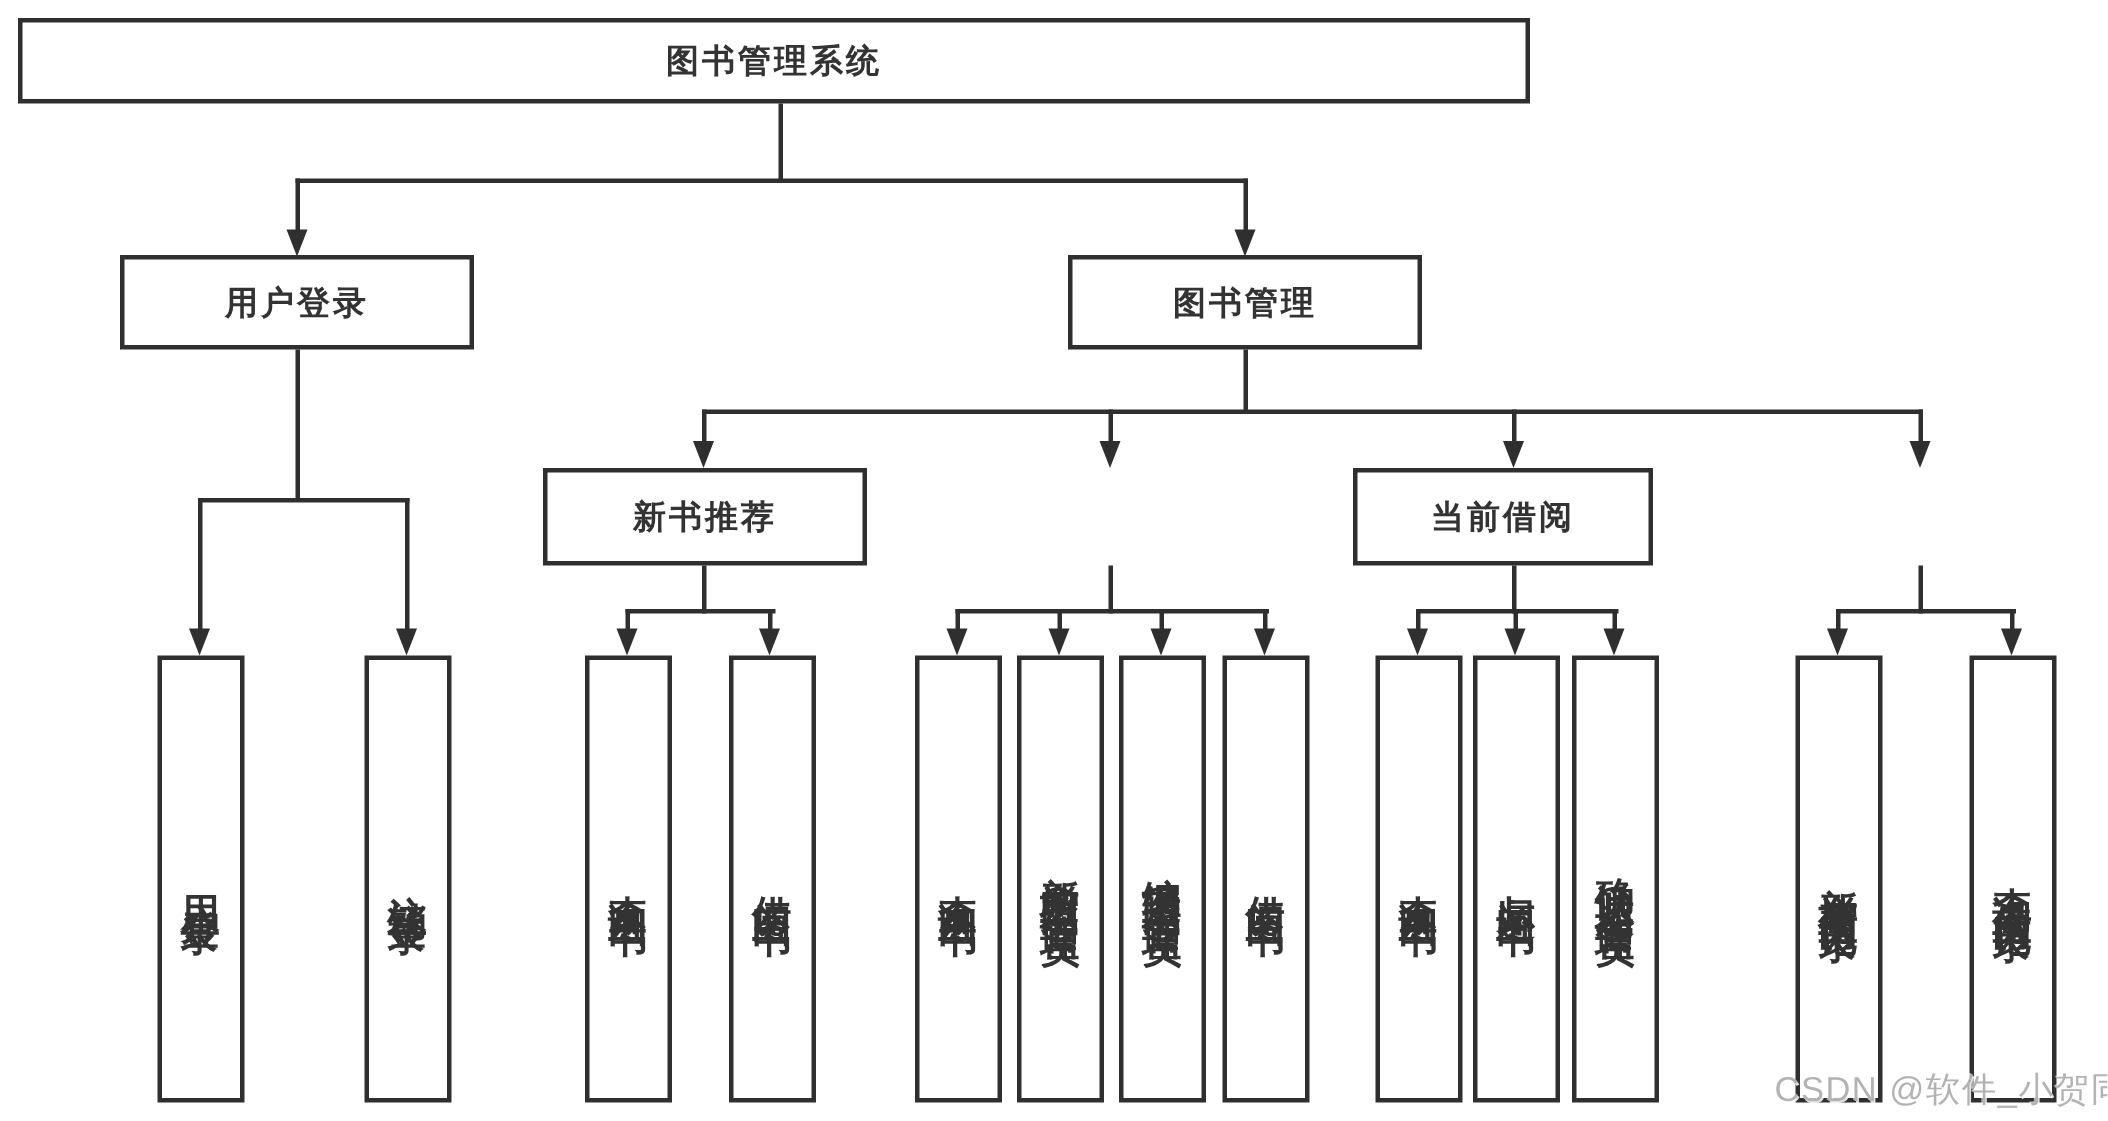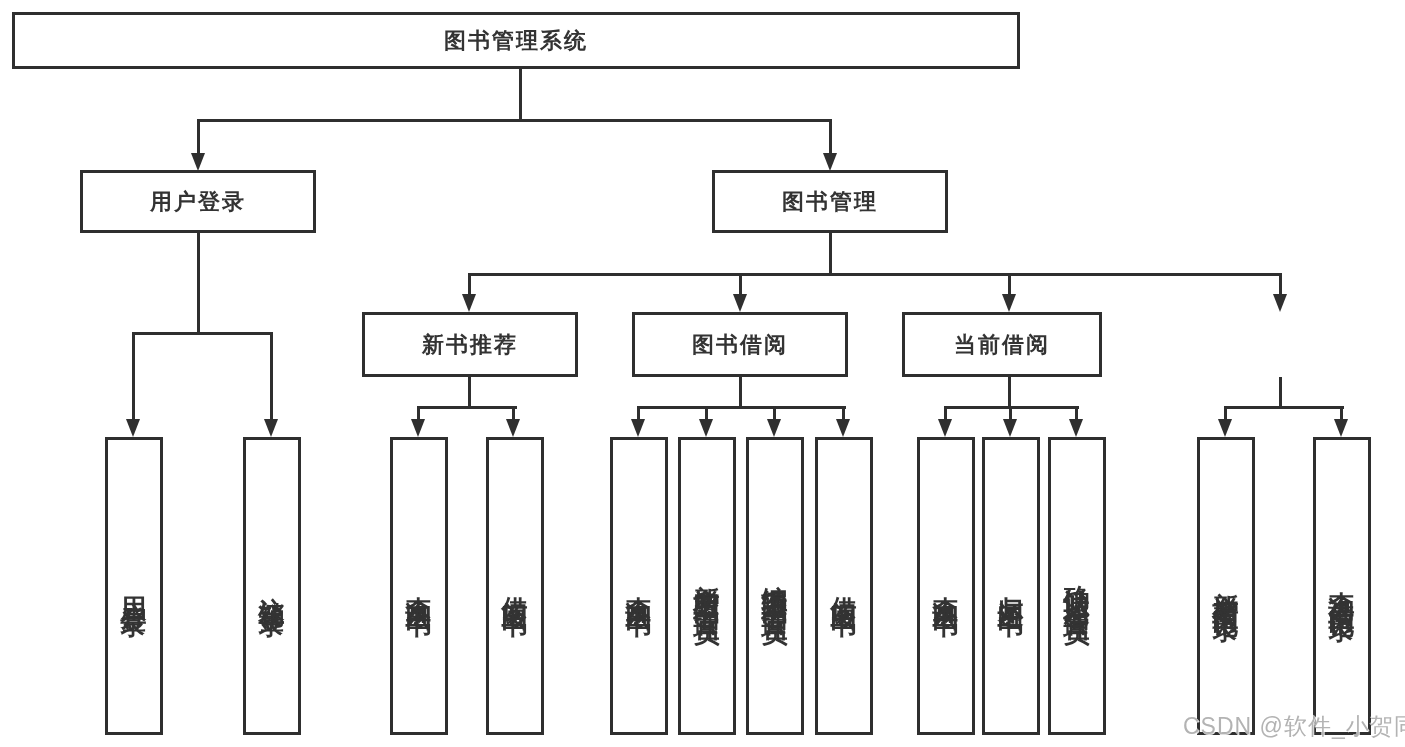--- a/index.html
+++ b/index.html
@@ -49,23 +49,20 @@
 
   <div class="box hbox" style="left:80px;top:170px;width:236px;height:63px">
     <span class="lbl">用户登录</span>
   </div>
   <div class="box hbox" style="left:712px;top:170px;width:236px;height:63px">
     <span class="lbl">图书管理</span>
   </div>
 
   <div class="box hbox" style="left:362px;top:312px;width:216px;height:65px">
     <span class="lbl">新书推荐</span>
-  </div>
-  <div class="box hbox" style="left:632px;top:312px;width:216px;height:65px">
-    <span class="lbl">图书借阅</span>
   </div>
   <div class="box hbox" style="left:902px;top:312px;width:200px;height:65px">
     <span class="lbl">当前借阅</span>
   </div>
 
   <div class="box leaf" style="left:105px">
     <span class="lbl">用户登录</span>
   </div>
   <div class="box leaf" style="left:243px">
     <span class="lbl">注销登录</span>

